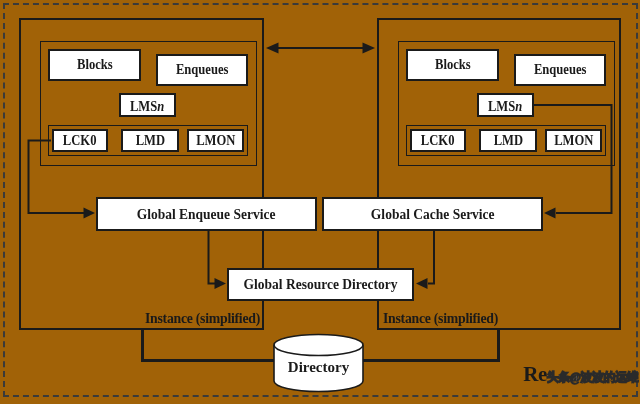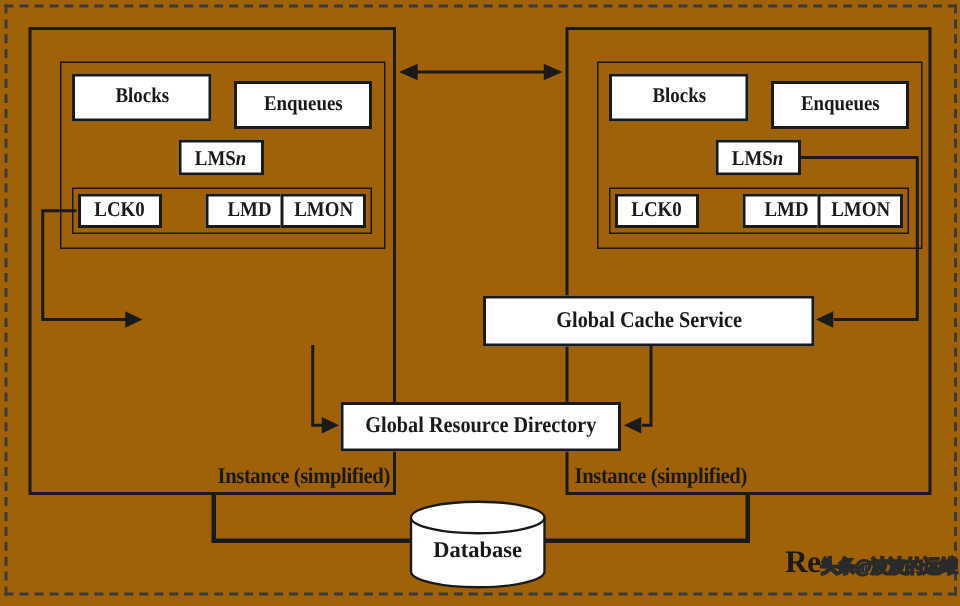--- a/index.html
+++ b/index.html
@@ -29,21 +29,21 @@
   .cond{display:inline-block;transform:scaleX(0.9);transform-origin:center;}
   .blocks{left:27px;top:29px;width:93px;height:32px;}
   .enqueues{left:135px;top:34px;width:92px;height:32px;}
   .lms{left:98px;top:73px;width:57px;height:24px;align-items:flex-end;}
   .lms i{font-style:italic;}
   .sub-container{
     position:absolute;left:27px;top:105px;width:200px;height:31px;
     border:1.5px solid #1a1a1a;box-sizing:border-box;
   }
   .lck0{left:31px;top:109px;width:56px;height:23px;}
-  .lmd{left:116px;top:109px;width:58px;height:23px;}
+  .lmd{left:100px;top:109px;width:58px;height:23px;}
   .lmon{left:166px;top:109px;width:57px;height:23px;}
   .caption{
     position:absolute;bottom:1px;font-weight:bold;font-size:15px;white-space:nowrap;
     letter-spacing:-0.3px;
   }
   .caption.align-right{right:2px;transform:scaleX(0.92);transform-origin:right bottom;}
   .caption.align-left{left:4px;transform:scaleX(0.92);transform-origin:left bottom;}
   .interconnect-label{
     position:absolute;left:264px;top:55px;width:113px;text-align:center;
     font-weight:bold;font-size:15px;z-index:1;letter-spacing:-0.3px;
@@ -122,20 +122,23 @@
     <div class="pbox lmd">
         <span class="cond">LMD</span>
       </div>
     <div class="pbox lmon">
         <span class="cond">LMON</span>
       </div>
     <div class="caption align-left">Instance (simplified)</div>
   </div>
 
 
+  <div class="service ges">
+      <span class="cond">Global Enqueue Service</span>
+    </div>
   <div class="service grd">
       <span class="cond">Global Resource Directory</span>
     </div>
   <div class="service gcs">
       <span class="cond">Global Cache Service</span>
     </div>
 
   <svg class="svg-overlay" width="640" height="404" viewBox="0 0 640 404">
     <g stroke="#1a1a1a" stroke-width="2" fill="none">
 
@@ -160,19 +163,19 @@
     <g stroke="#1a1a1a" stroke-width="3" fill="none">
       <path d="M142.5 330 V360.5 H276"></path>
       <path d="M498.5 330 V360.5 H361"></path>
     </g>
     <g stroke="#1a1a1a" stroke-width="1.6" fill="#fff">
       <path d="M274 345 V381 A44.5 10.5 0 0 0 363 381 V345"></path>
       <ellipse cx="318.5" cy="345" rx="44.5" ry="10.5"></ellipse>
     </g>
   </svg>
 
-  <div class="db-label">Database</div>
+  <div class="db-label">Directory</div>
 
   <div class="watermark">
     <span class="wm-prefix">Re</span><span class="wm-cjk">头条@波波的运维</span>
   </div>
 
 </div>
 
 </body></html>

